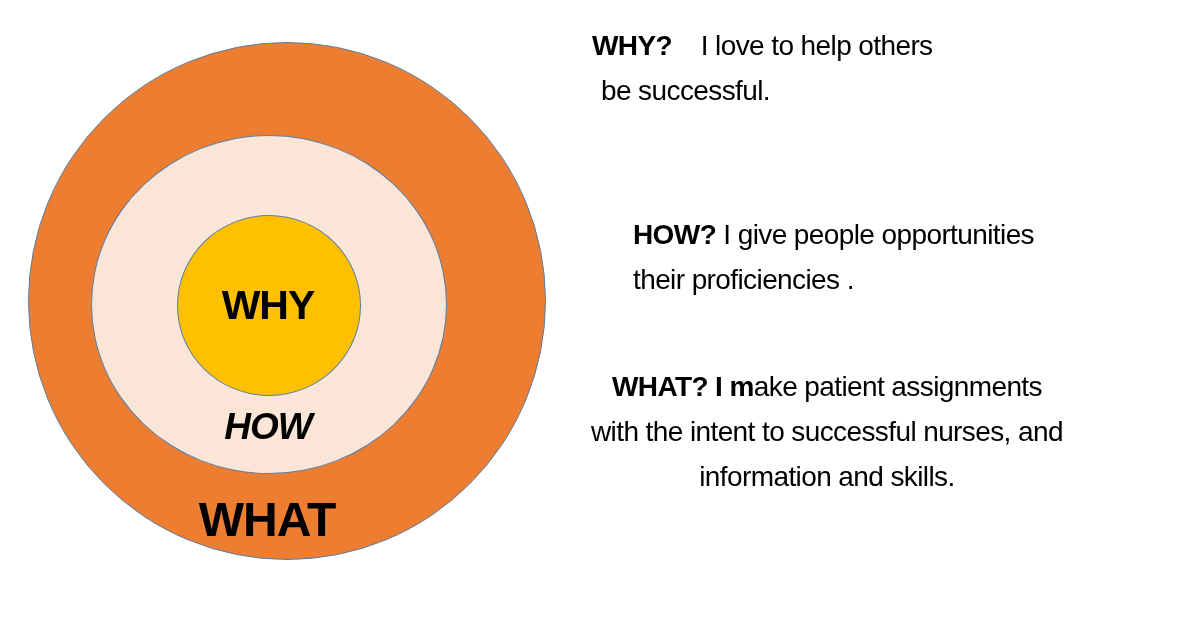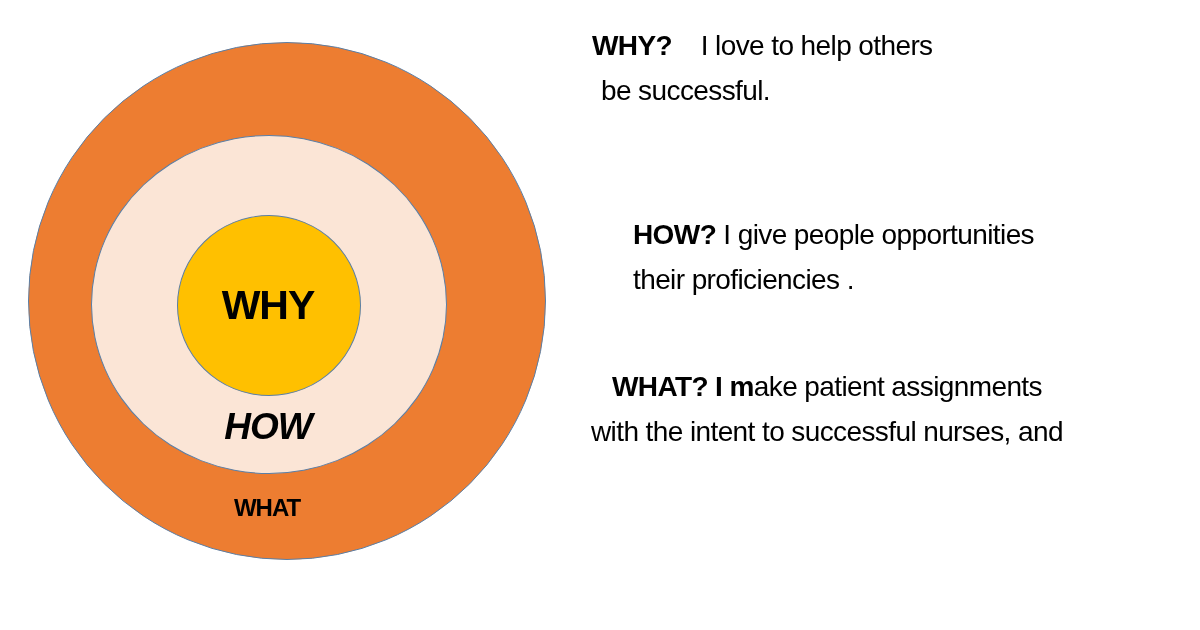--- a/index.html
+++ b/index.html
@@ -63,21 +63,21 @@
   .label-how {
     left: 268px;
     top: 408px;
     font-size: 37px;
     letter-spacing: -1px;
     font-style: italic;
   }
   .label-what {
     left: 267px;
     top: 496px;
-    font-size: 24px;
+    font-size: 48px;
     letter-spacing: -1px;
   }
   .text-block {
     position: absolute;
     white-space: nowrap;
     font-size: 28px;
     line-height: 45px;
     letter-spacing: -0.6px;
   }
   .text-block .line {
@@ -122,13 +122,14 @@
 </div>
 
 <div class="text-block block-how">
   <span class="line"><span class="bold">HOW?</span> <span>I give people opportunities</span></span>
   <span class="line">their proficiencies .</span>
 </div>
 
 <div class="text-block block-what">
   <span class="line"><span class="bold">WHAT? I m</span><span>ake patient assignments</span></span>
   <span class="line">with the intent to successful nurses, and</span>
+  <span class="line">information and skills.</span>
 </div>
 
 </body></html>

